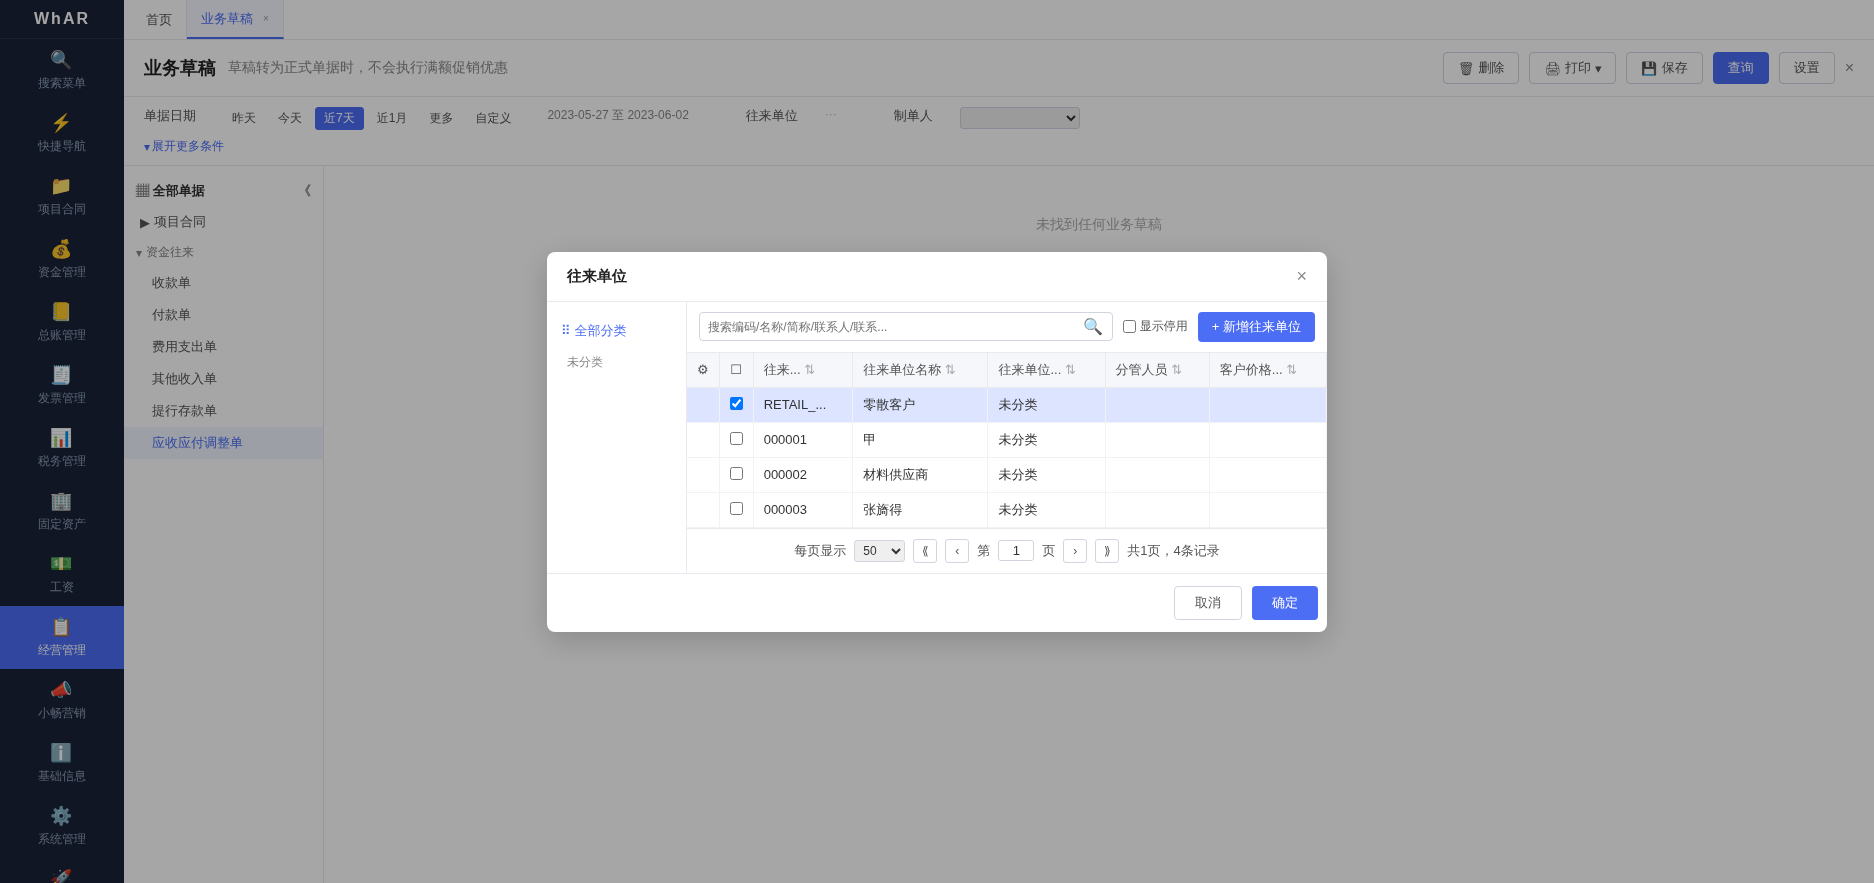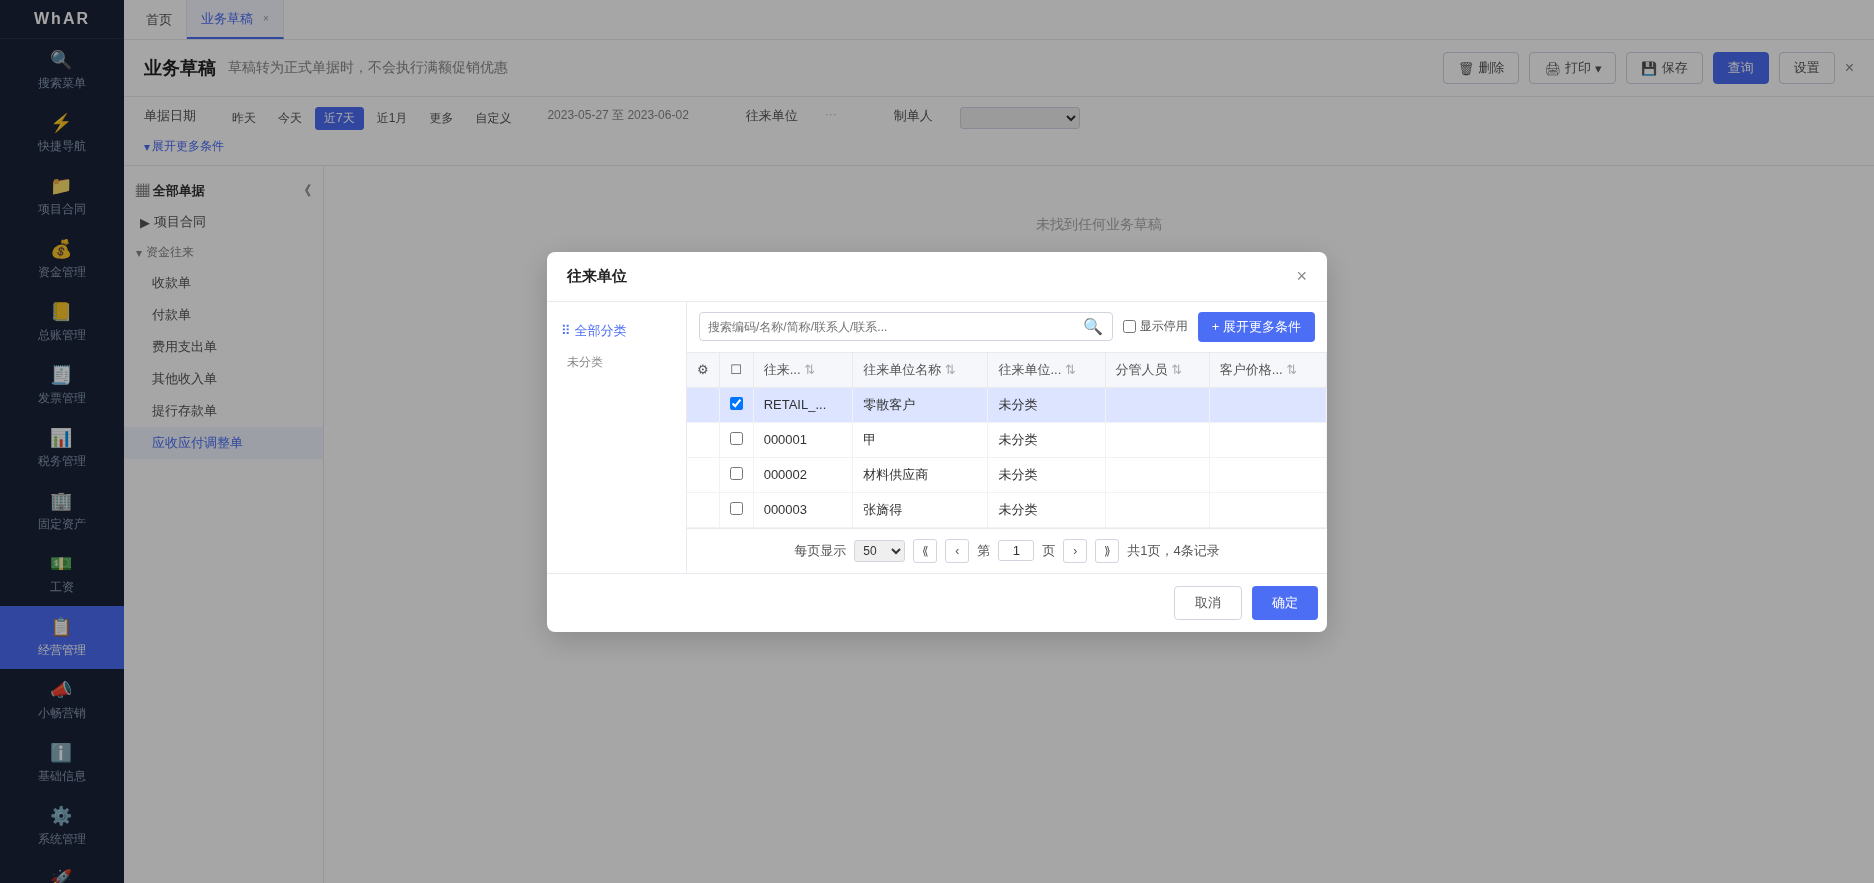--- a/index.html
+++ b/index.html
@@ -627,21 +627,21 @@
         <div class="modal-toolbar">
           <div class="modal-search">
             <input type="text" placeholder="搜索编码/名称/简称/联系人/联系..." style="">
             <span>🔍</span>
           </div>
           <div class="show-disabled">
             <input type="checkbox" style="">
             <span>显示停用</span>
           </div>
           <button class="btn-add">
-            <span>+ 展开更多条件</span>
+            <span>+ 新增往来单位</span>
           </button>
         </div>
 
         <div class="modal-table">
           <table>
             <thead>
               <tr>
                 <th class="col-settings">⚙</th>
                 <th class="col-check">☐</th>
                 <th>

